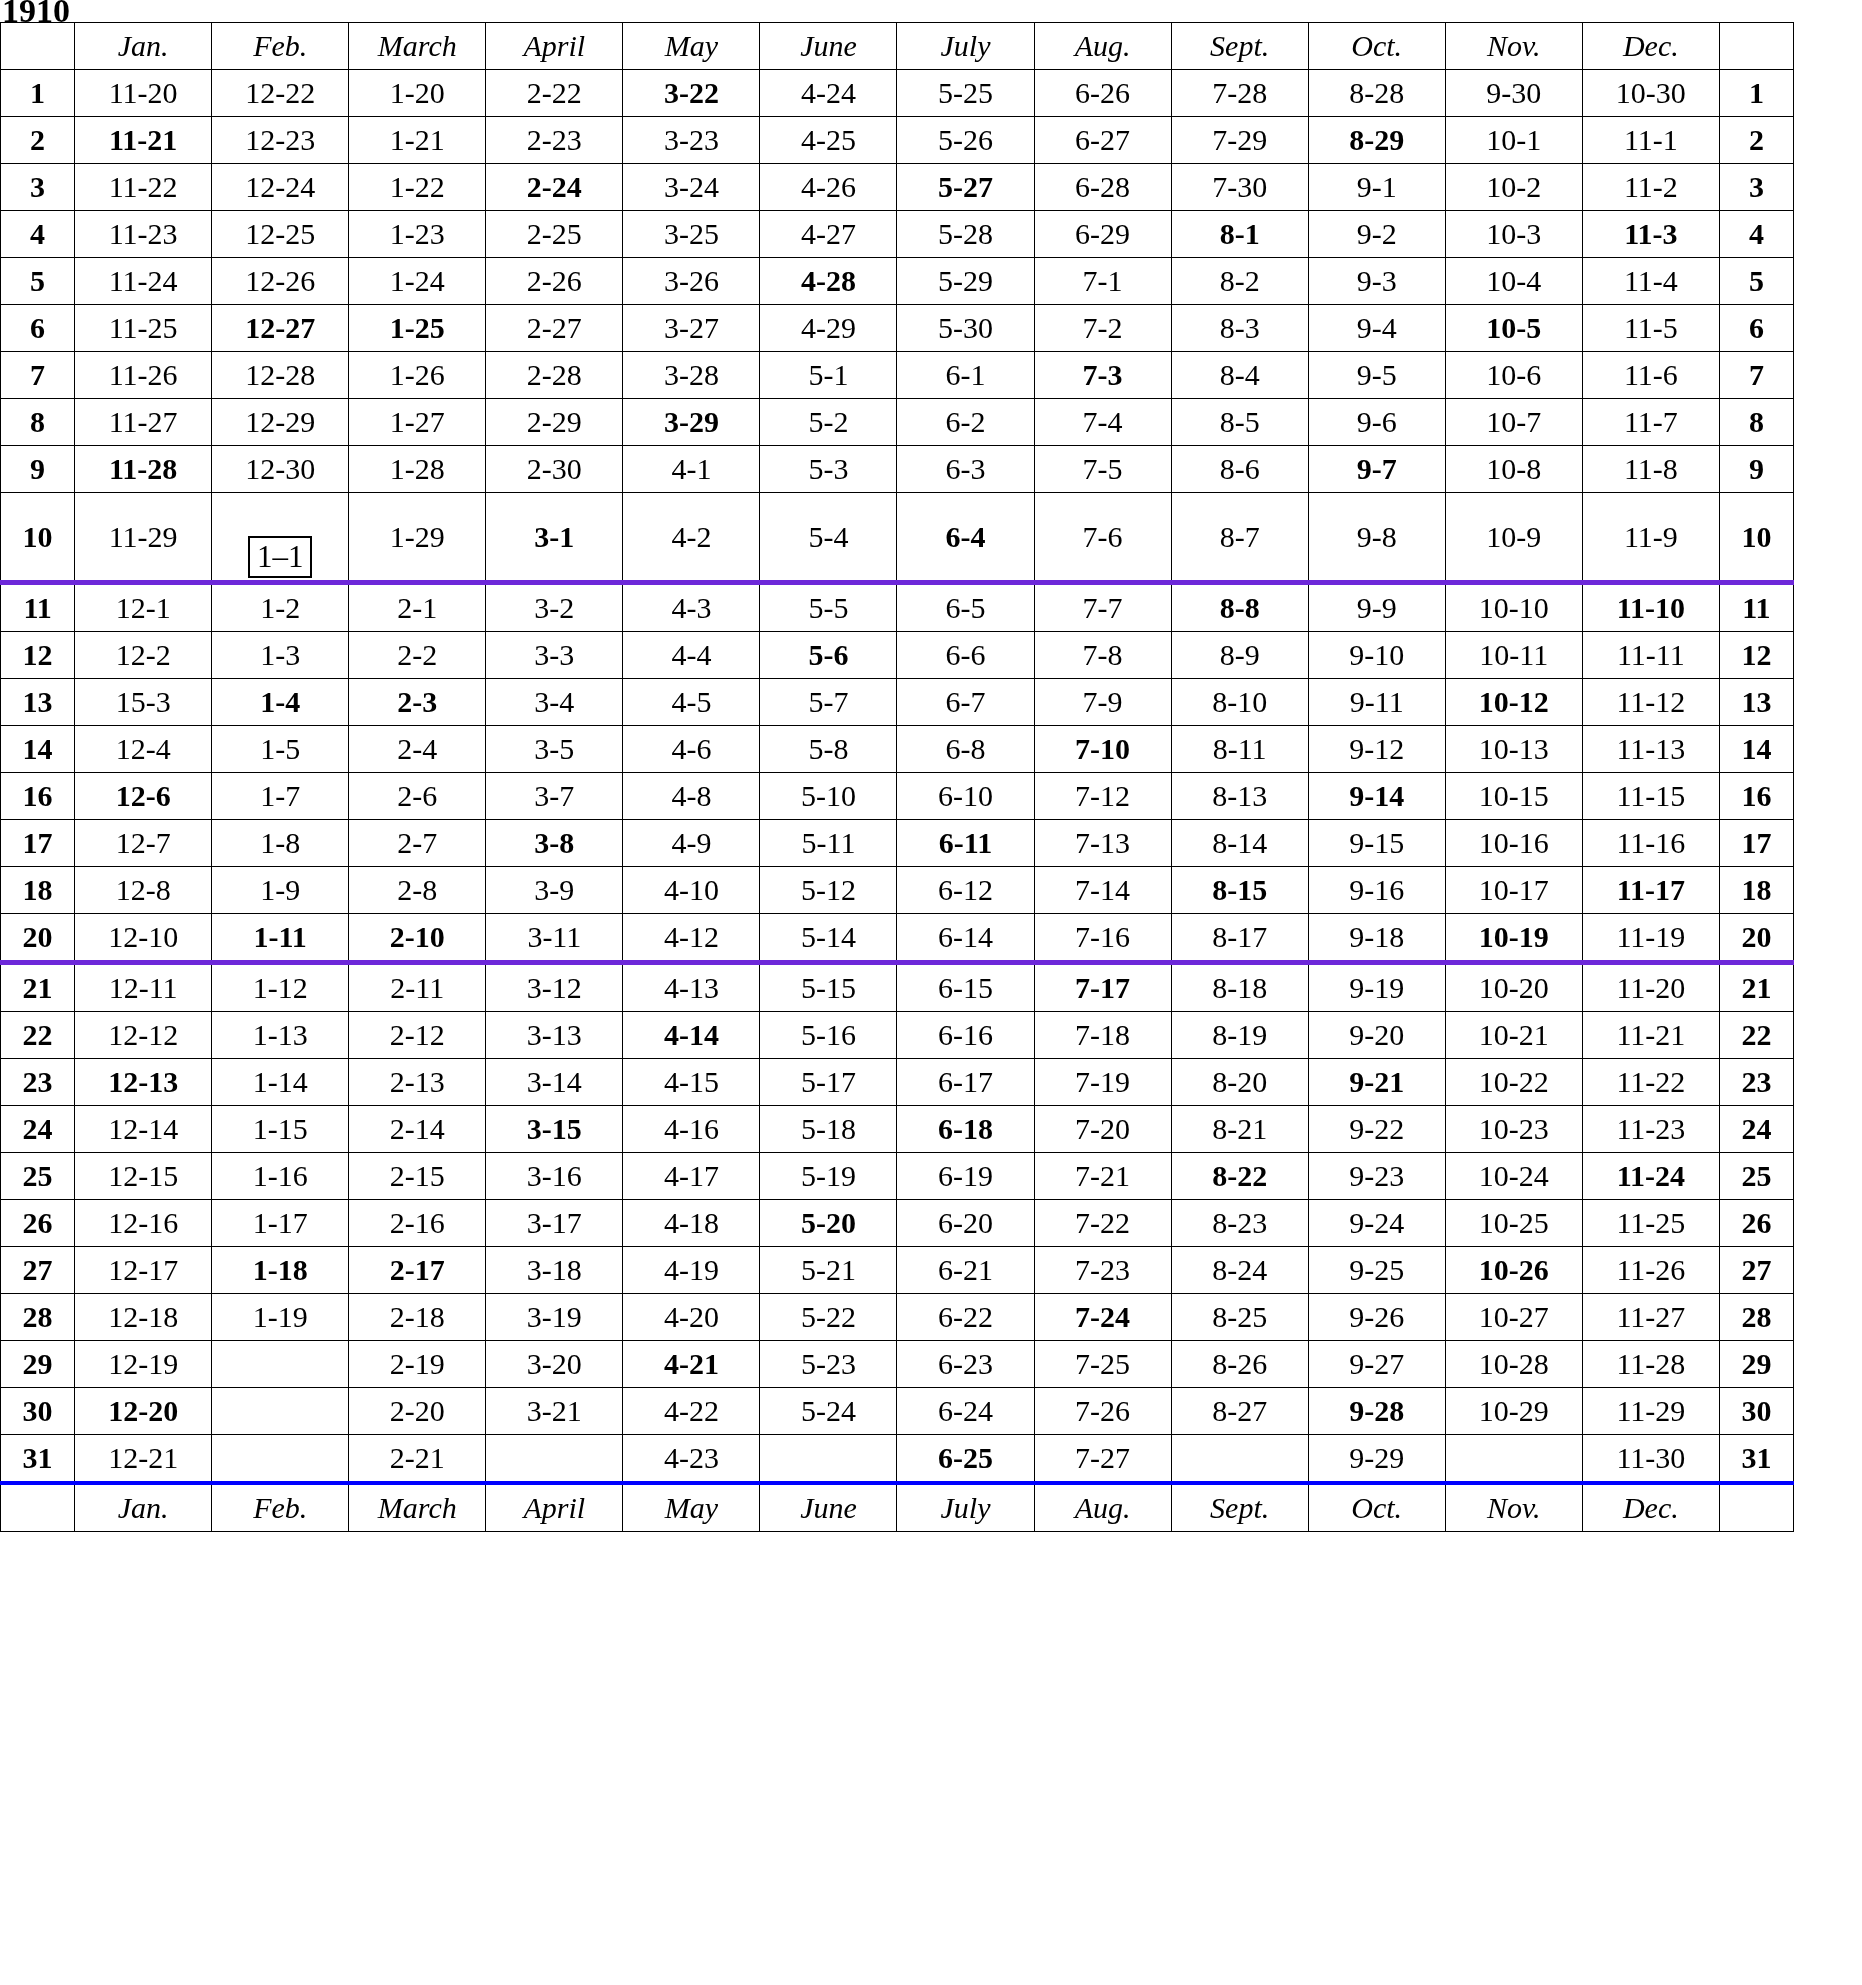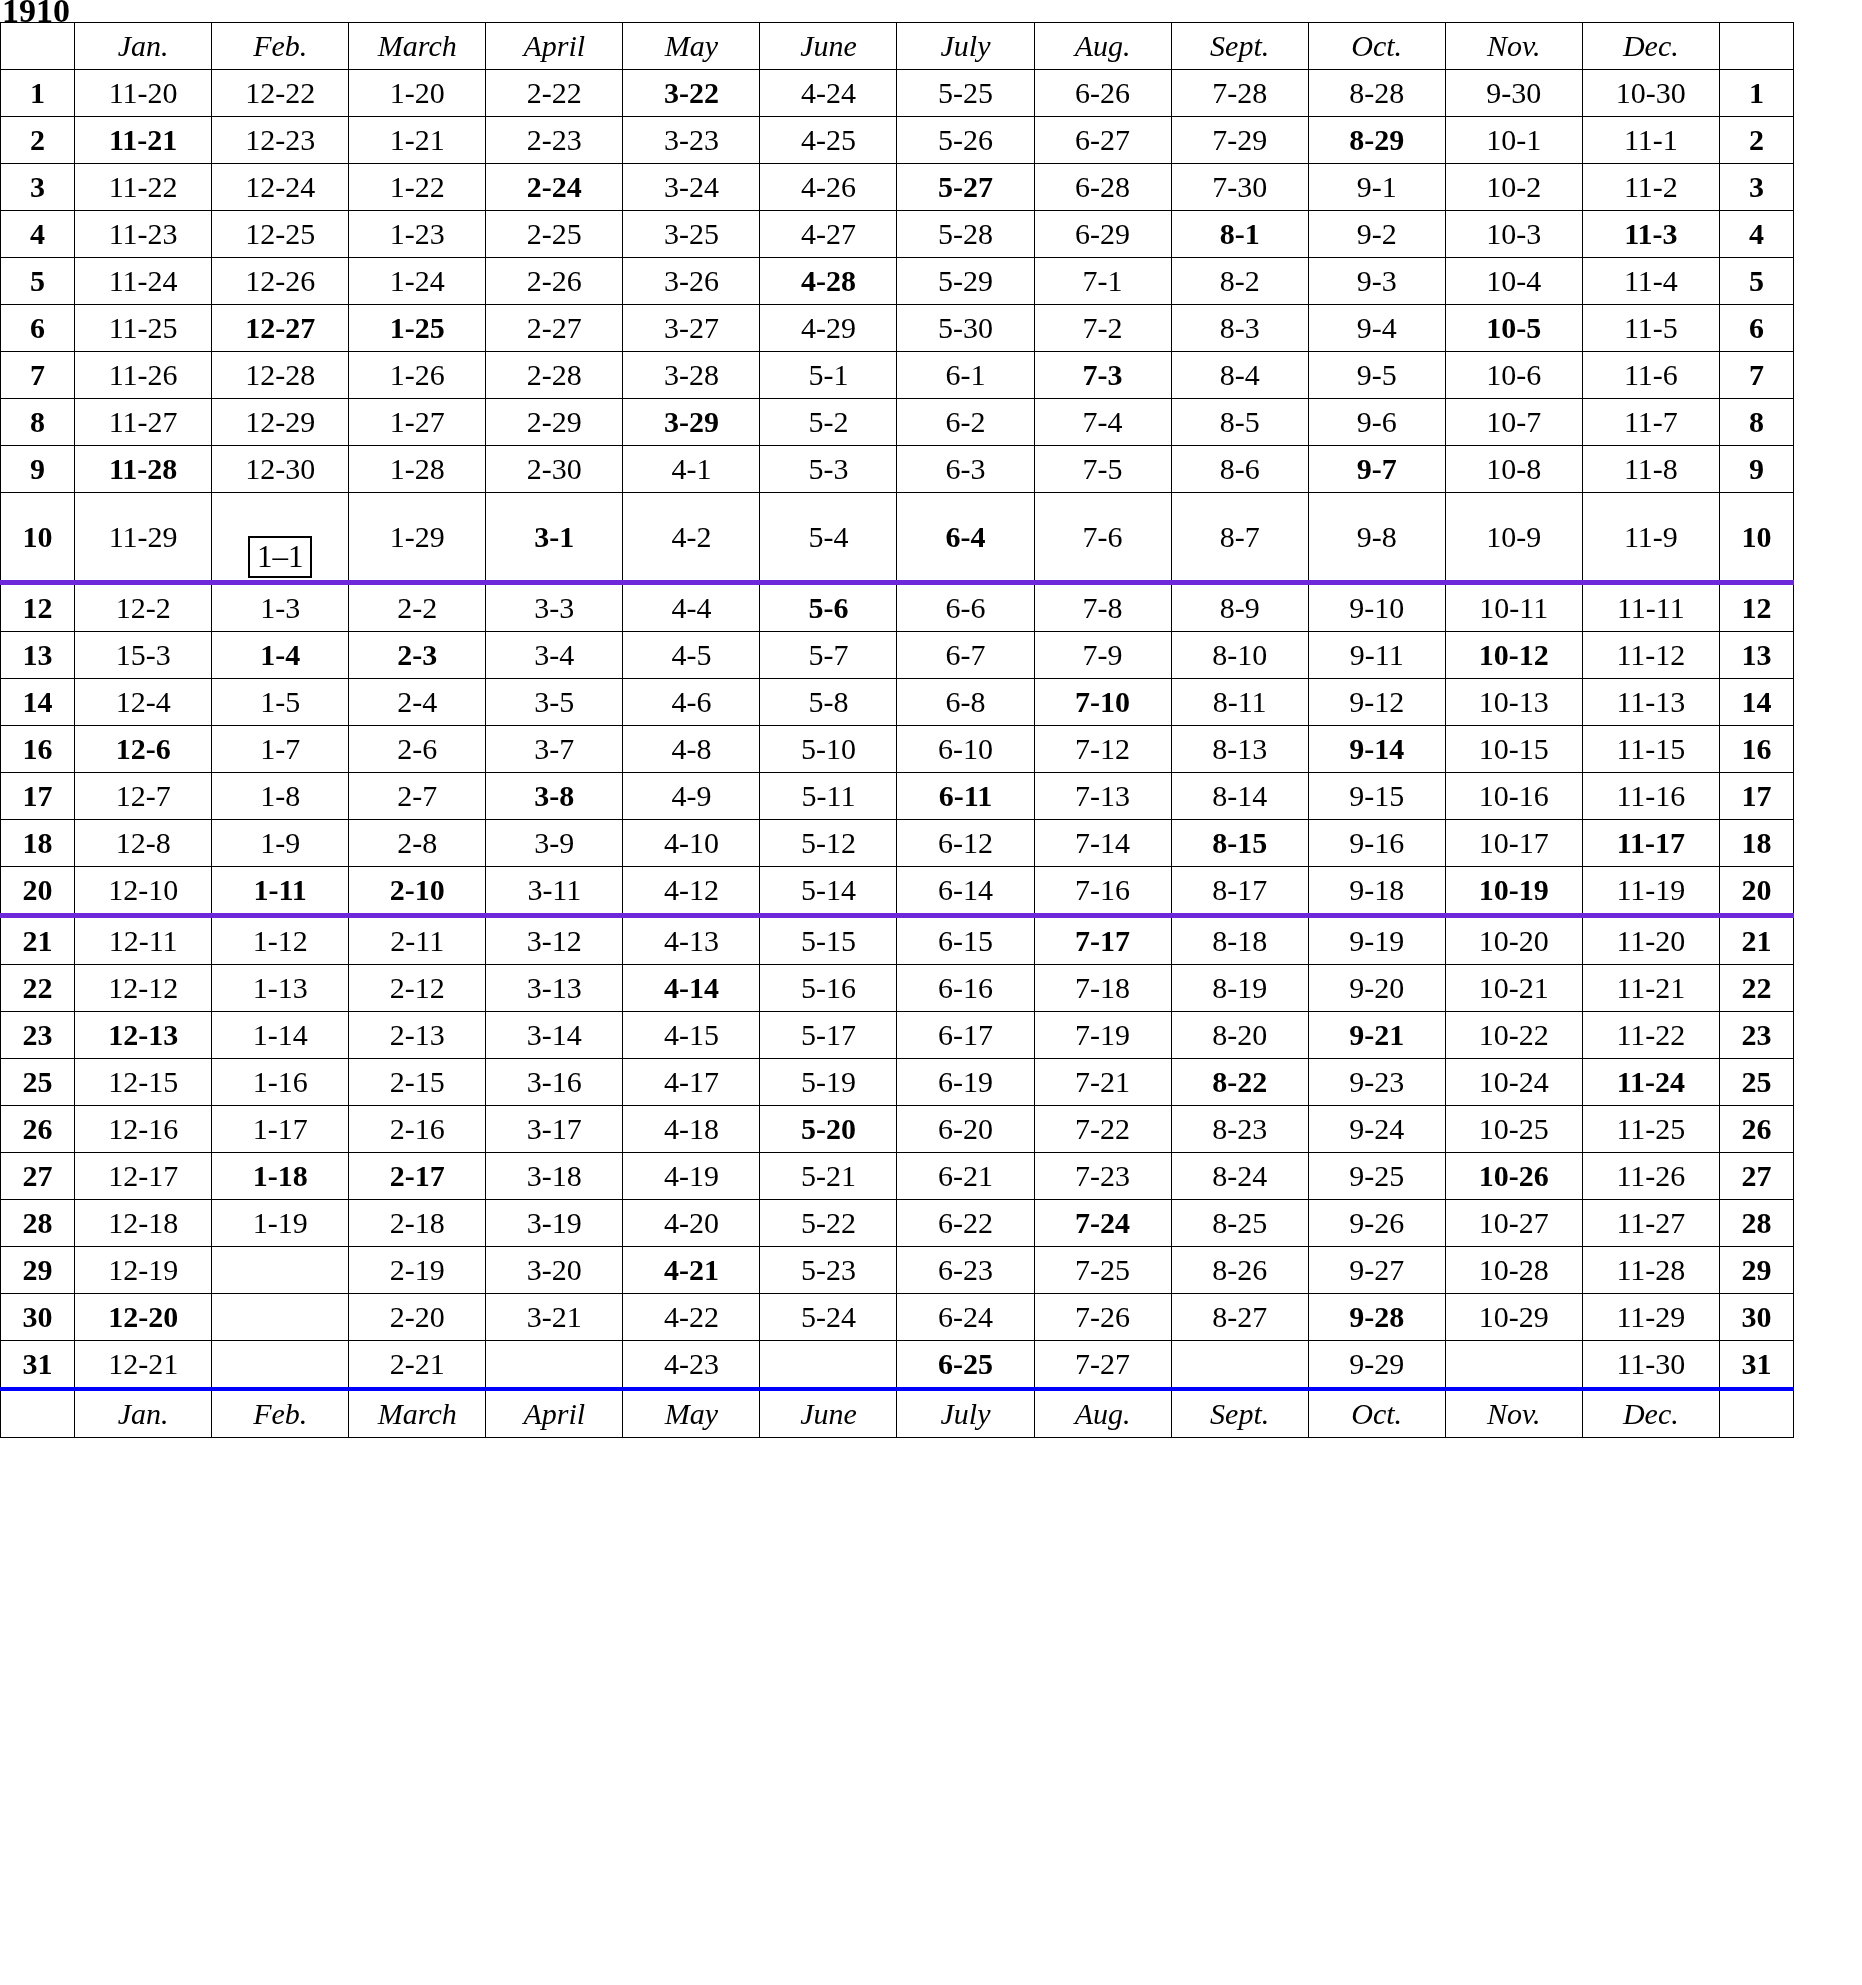--- a/index.html
+++ b/index.html
@@ -309,20 +309,36 @@
           <td>5-4</td>
           <td class="vsep-left hl">6-4</td>
           <td>7-6</td>
           <td>8-7</td>
           <td class="vsep-left">9-8</td>
           <td>10-9</td>
           <td class="vsep-right">11-9</td>
           <td class="idxcell">10</td>
         </tr>
         <tr>
+          <td class="idxcell">11</td>
+          <td class="vsep-left">12-1</td>
+          <td>1-2</td>
+          <td>2-1</td>
+          <td class="vsep-left">3-2</td>
+          <td>4-3</td>
+          <td>5-5</td>
+          <td class="vsep-left">6-5</td>
+          <td>7-7</td>
+          <td class="hl">8-8</td>
+          <td class="vsep-left">9-9</td>
+          <td>10-10</td>
+          <td class="vsep-right hl">11-10</td>
+          <td class="idxcell">11</td>
+        </tr>
+        <tr>
           <td class="idxcell">12</td>
           <td class="vsep-left">12-2</td>
           <td>1-3</td>
           <td>2-2</td>
           <td class="vsep-left">3-3</td>
           <td>4-4</td>
           <td class="hl">5-6</td>
           <td class="vsep-left">6-6</td>
           <td>7-8</td>
           <td>8-9</td>
@@ -467,20 +483,36 @@
           <td class="vsep-left">3-14</td>
           <td>4-15</td>
           <td>5-17</td>
           <td class="vsep-left">6-17</td>
           <td>7-19</td>
           <td>8-20</td>
           <td class="vsep-left hl">9-21</td>
           <td>10-22</td>
           <td class="vsep-right">11-22</td>
           <td class="idxcell">23</td>
+        </tr>
+        <tr>
+          <td class="idxcell">24</td>
+          <td class="vsep-left">12-14</td>
+          <td>1-15</td>
+          <td>2-14</td>
+          <td class="vsep-left hl">3-15</td>
+          <td>4-16</td>
+          <td>5-18</td>
+          <td class="vsep-left hl">6-18</td>
+          <td>7-20</td>
+          <td>8-21</td>
+          <td class="vsep-left">9-22</td>
+          <td>10-23</td>
+          <td class="vsep-right">11-23</td>
+          <td class="idxcell">24</td>
         </tr>
         <tr>
           <td class="idxcell">25</td>
           <td class="vsep-left">12-15</td>
           <td>1-16</td>
           <td>2-15</td>
           <td class="vsep-left">3-16</td>
           <td>4-17</td>
           <td>5-19</td>
           <td class="vsep-left">6-19</td>

